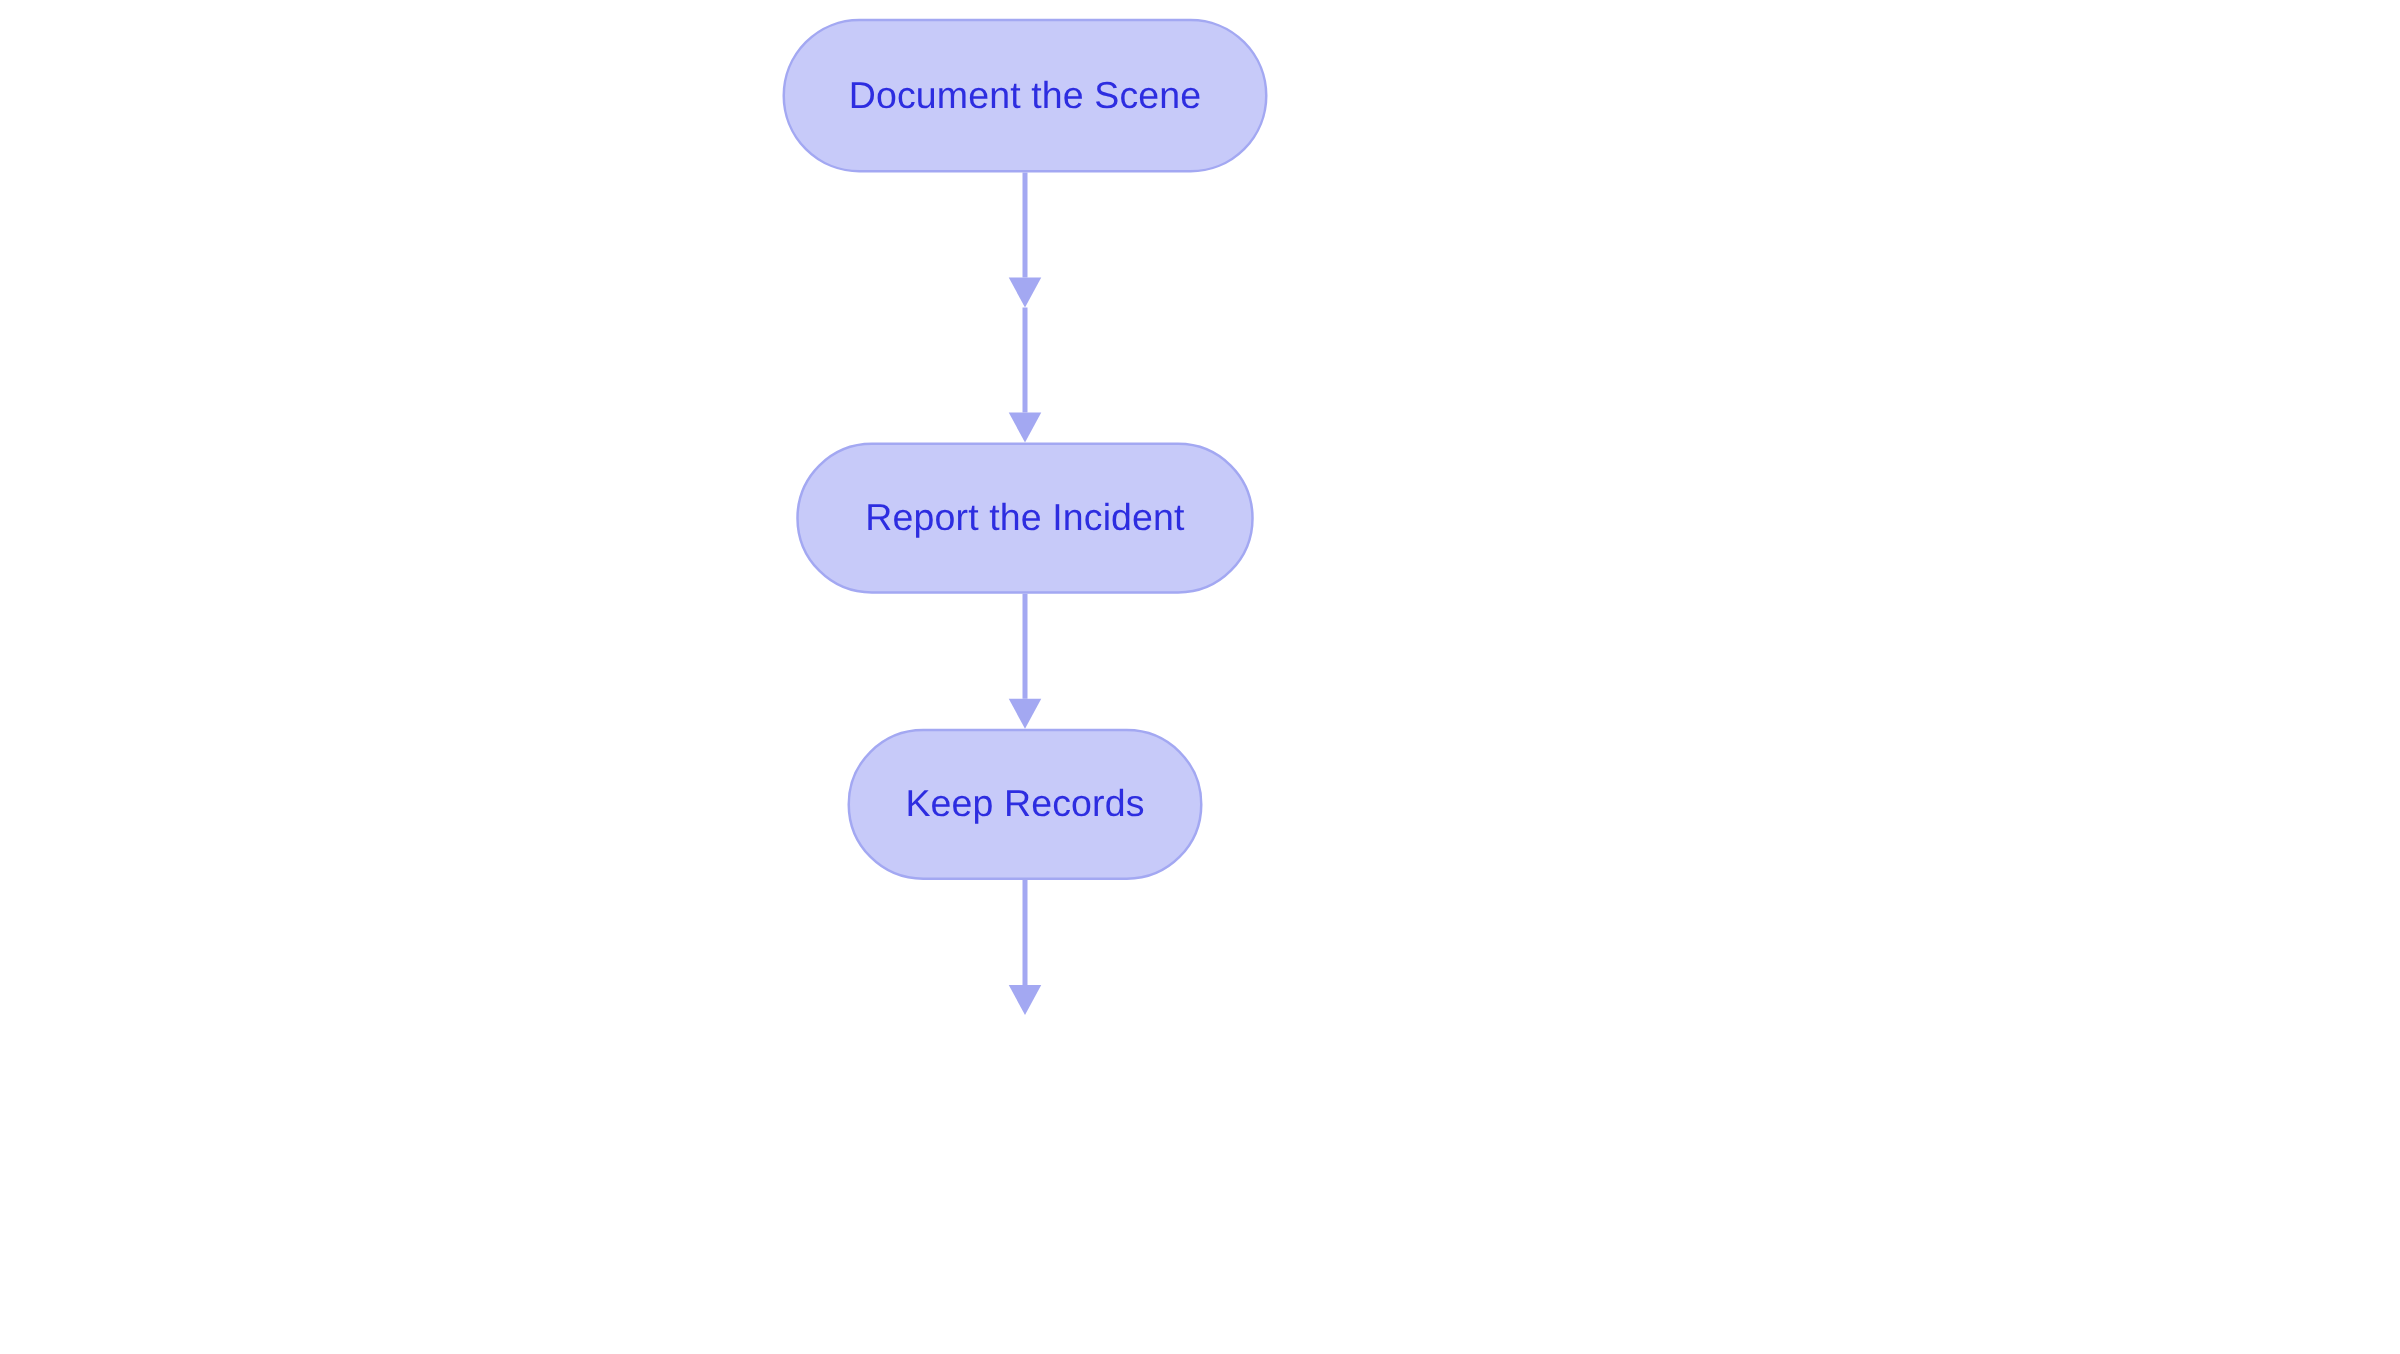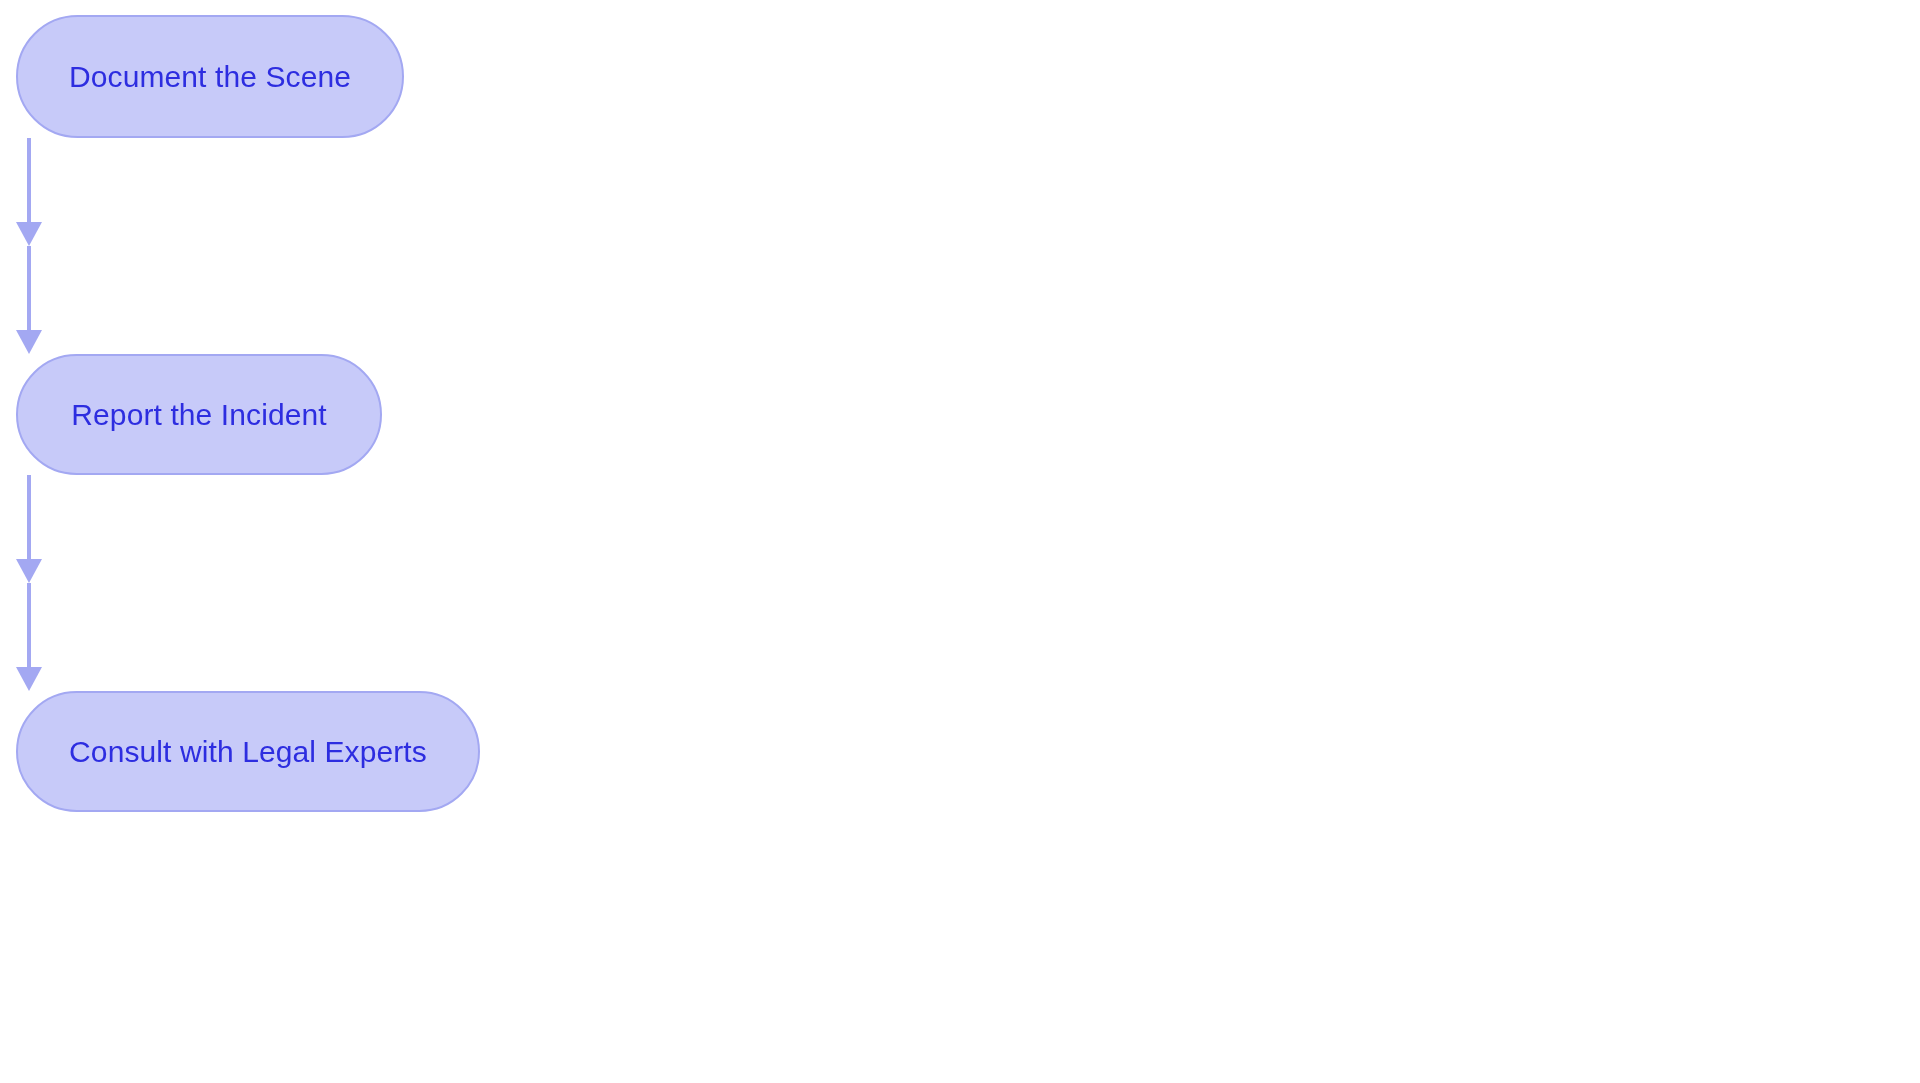--- a/index.html
+++ b/index.html
@@ -16,27 +16,27 @@
 
   #flowchart-canvas {
     position: relative;
     width: 1920px;
     height: 1083px;
     background: #ffffff;
   }
 
   .flow-column {
     position: absolute;
-    left: 16px;
+    left: 0;
     top: 0;
     width: 1640px;
     height: 1083px;
     display: flex;
     flex-direction: column;
-    align-items: flex-start;
+    align-items: center;
   }
 
   .node {
     box-sizing: border-box;
     display: flex;
     align-items: center;
     justify-content: center;
     background: #c7caf9;
     border: 2px solid #a3a8f2;
     border-radius: 999px;
@@ -112,24 +112,24 @@
 
     <div class="node node-n3">
       <span class="node-label">Report the Incident</span>
     </div>
 
     <div class="connector conn-3">
       <div class="connector-line"></div>
       <div class="connector-head"></div>
     </div>
 
+    <div class="node node-n4">
+      <span class="node-label">Keep Records</span>
+    </div>
 
     <div class="connector conn-4">
       <div class="connector-line"></div>
       <div class="connector-head"></div>
     </div>
 
-    <div class="node node-n5">
-      <span class="node-label">Consult with Legal Experts</span>
-    </div>
 
   </div>
 </div>
 
 </body></html>

